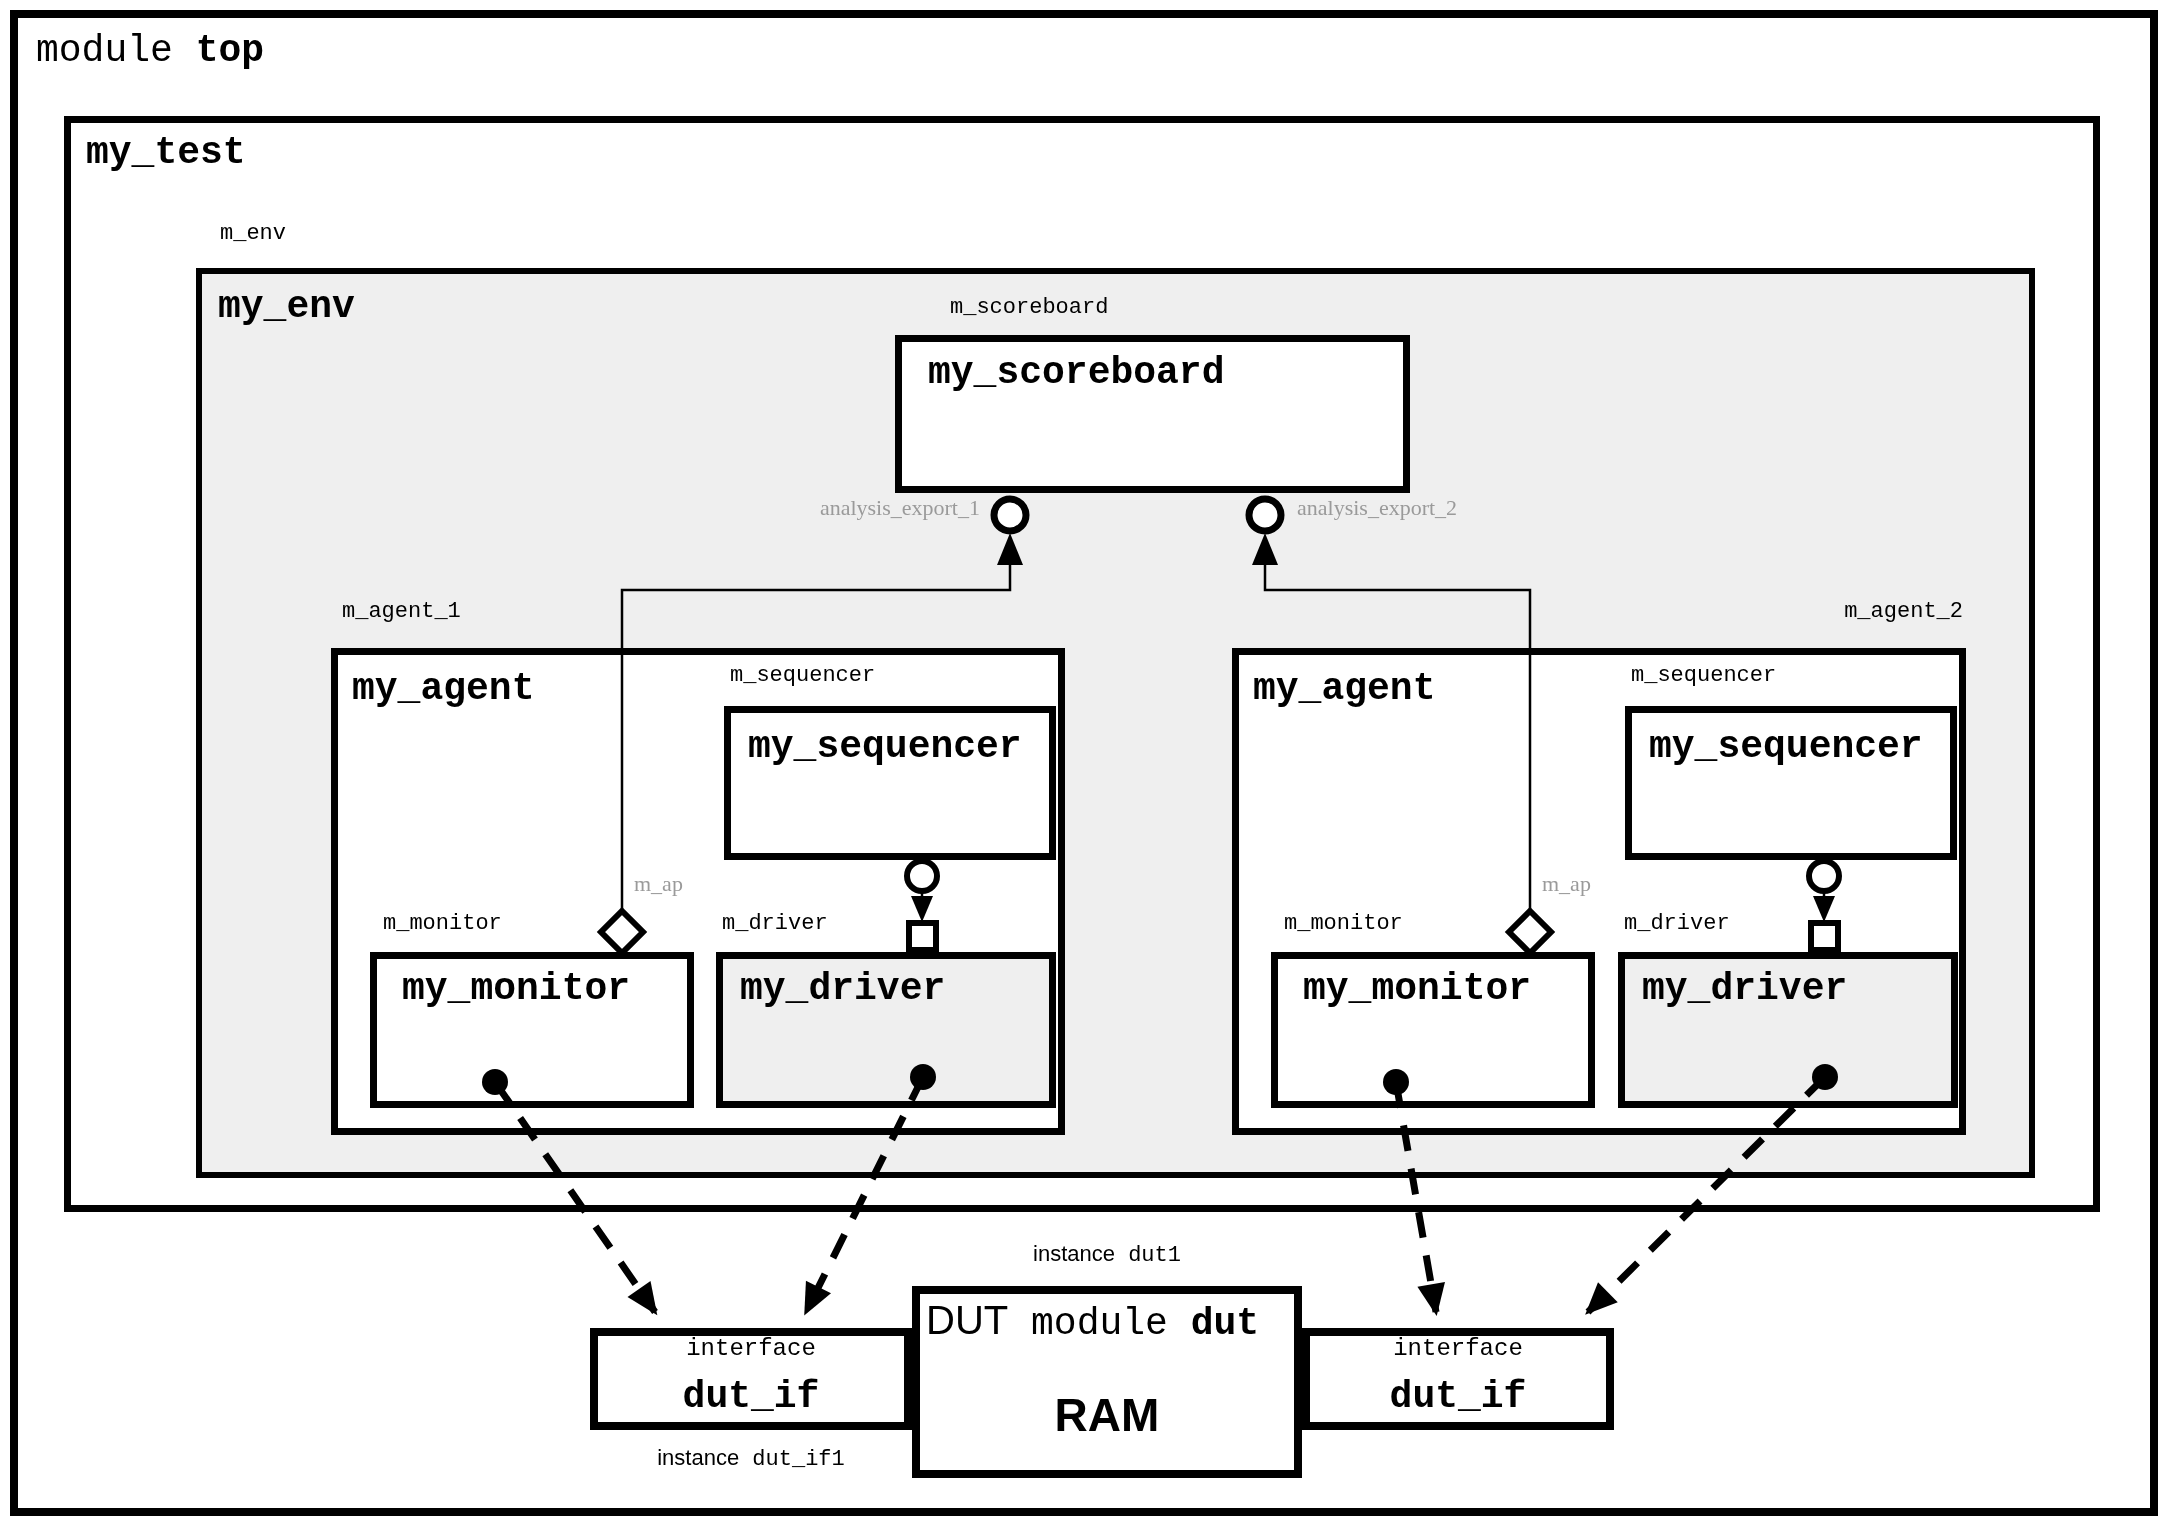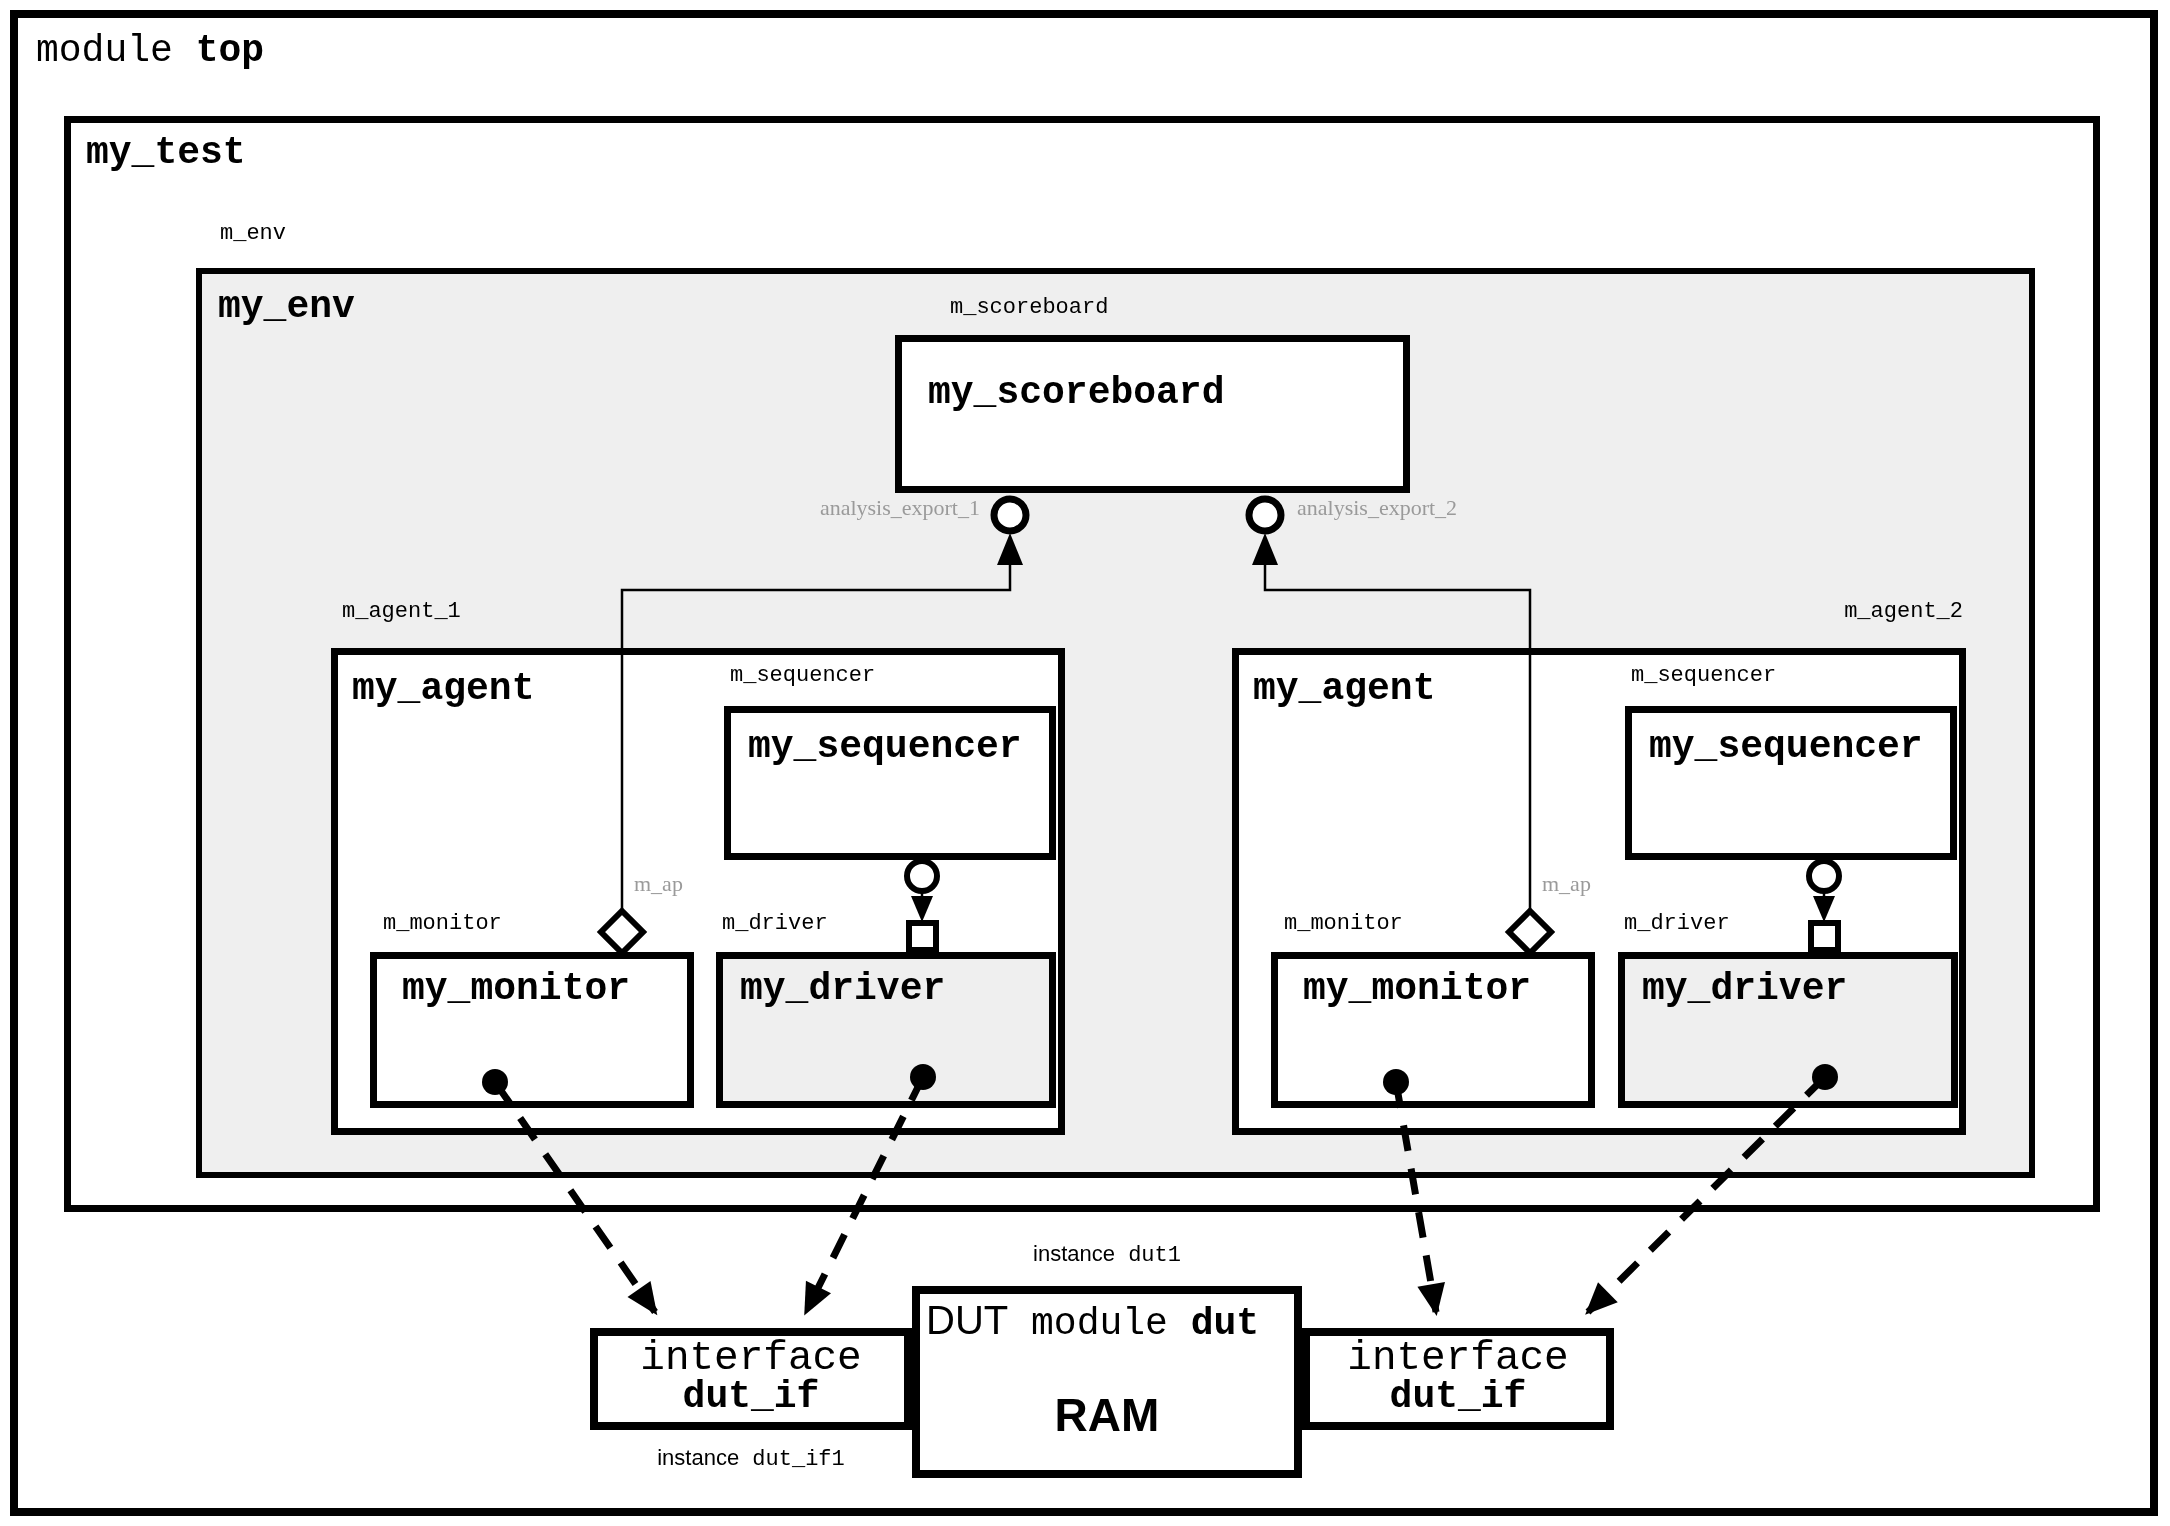--- a/index.html
+++ b/index.html
@@ -9,21 +9,21 @@
     --line:#000000;
   }
   html,body{margin:0;padding:0;background:#ffffff;}
   #canvas{
     position:relative;width:2170px;height:1526px;background:#ffffff;overflow:hidden;
     font-family:"Liberation Mono","DejaVu Sans Mono",monospace;color:#000;
   }
   .box{position:absolute;box-sizing:border-box;border-style:solid;border-color:#000;background:#fff;}
   .lbl{position:absolute;white-space:nowrap;line-height:1.12;}
   .mono34{font-size:22px;}
-  .mono36{font-size:41px;}
+  .mono36{font-size:24px;}
   .bold38{font-size:38px;font-weight:bold;text-align:center;}
   .gray{color:var(--gray-text);font-family:Liberation Serif, serif;}
   .b{font-weight:bold;}
   .sans{font-family:"Liberation Sans","DejaVu Sans",sans-serif;}
   .ctr{text-align:center;}
   .rt{text-align:right;}
   svg{position:absolute;left:0;top:0;pointer-events:none;}
 </style>
 </head>
 <body>
@@ -50,21 +50,21 @@
     <span>module</span>
     <span class="b">top</span>
   </div>
 
   <div class="lbl bold38" style="left:86px;top:132px;">my_test</div>
 
   <div class="lbl mono34" style="left:220px;top:222px;">m_env</div>
   <div class="lbl bold38" style="left:218px;top:286px;">my_env</div>
 
   <div class="lbl mono34" style="left:950px;top:296px;">m_scoreboard</div>
-  <div class="lbl bold38" style="left:928px;top:372px;">my_scoreboard</div>
+  <div class="lbl bold38" style="left:928px;top:352px;">my_scoreboard</div>
 
   <div class="lbl mono34 gray rt" style="left:560px;top:496px;width:420px;">analysis_export_1</div>
   <div class="lbl mono34 gray" style="left:1297px;top:496px;">analysis_export_2</div>
 
   <div class="lbl mono34" style="left:342px;top:600px;">m_agent_1</div>
   <div class="lbl bold38" style="left:352px;top:668px;">my_agent</div>
   <div class="lbl mono34" style="left:730px;top:664px;">m_sequencer</div>
   <div class="lbl bold38" style="left:748px;top:726px;">my_sequencer</div>
   <div class="lbl mono34 gray" style="left:634px;top:872px;">m_ap</div>
   <div class="lbl mono34" style="left:383px;top:912px;">m_monitor</div>

